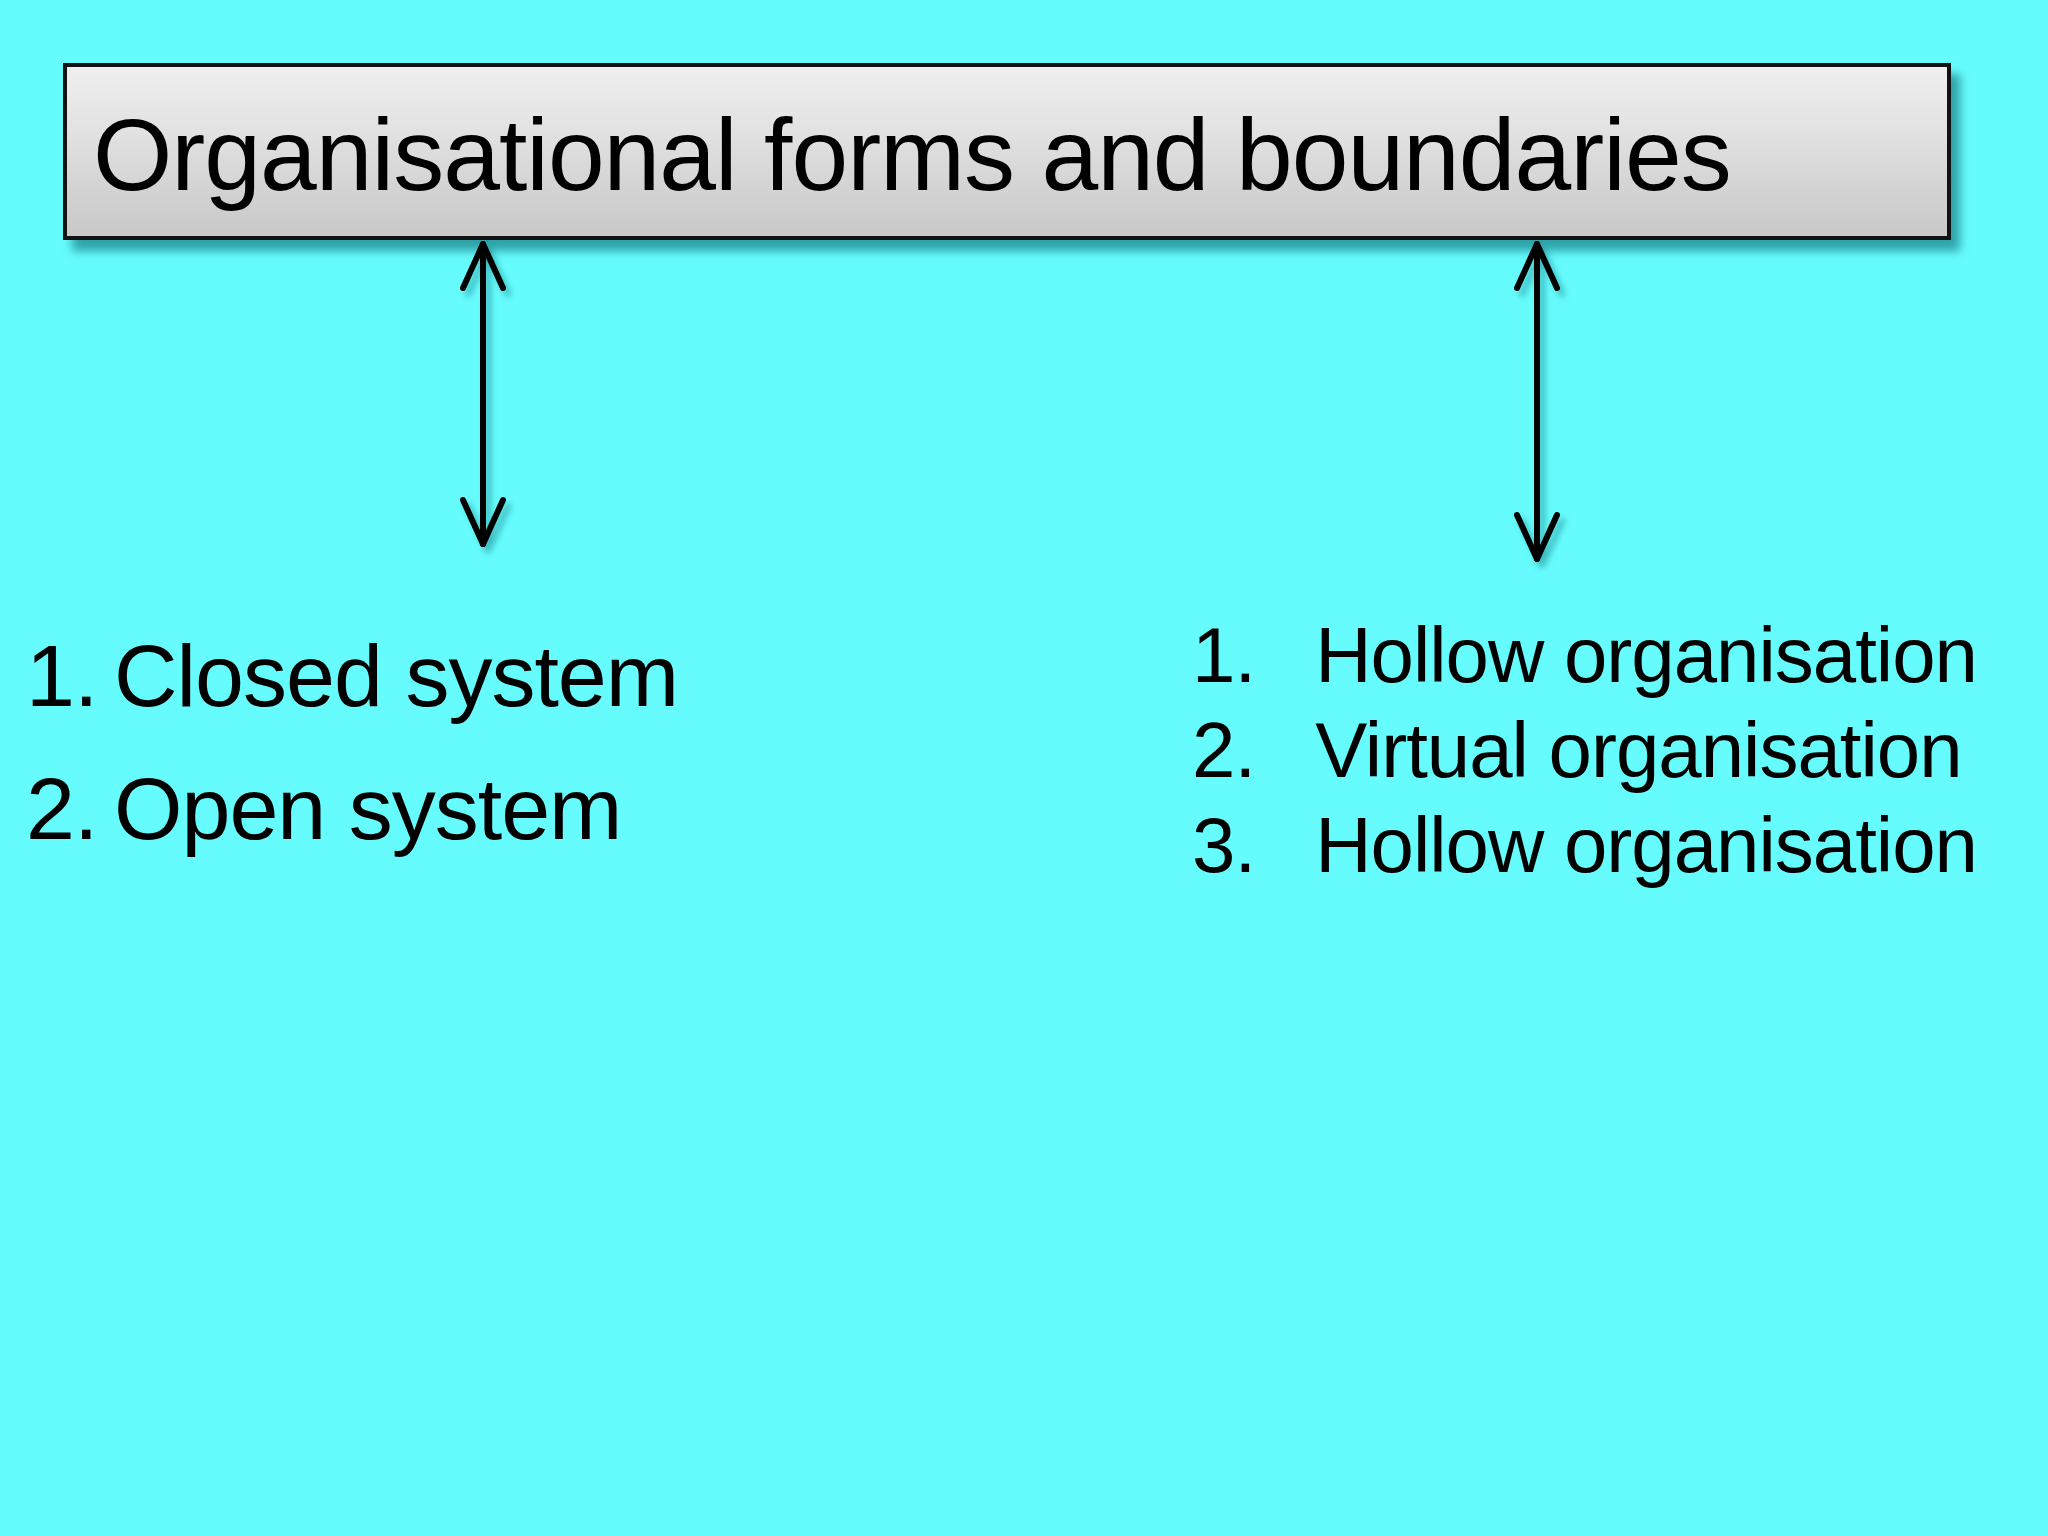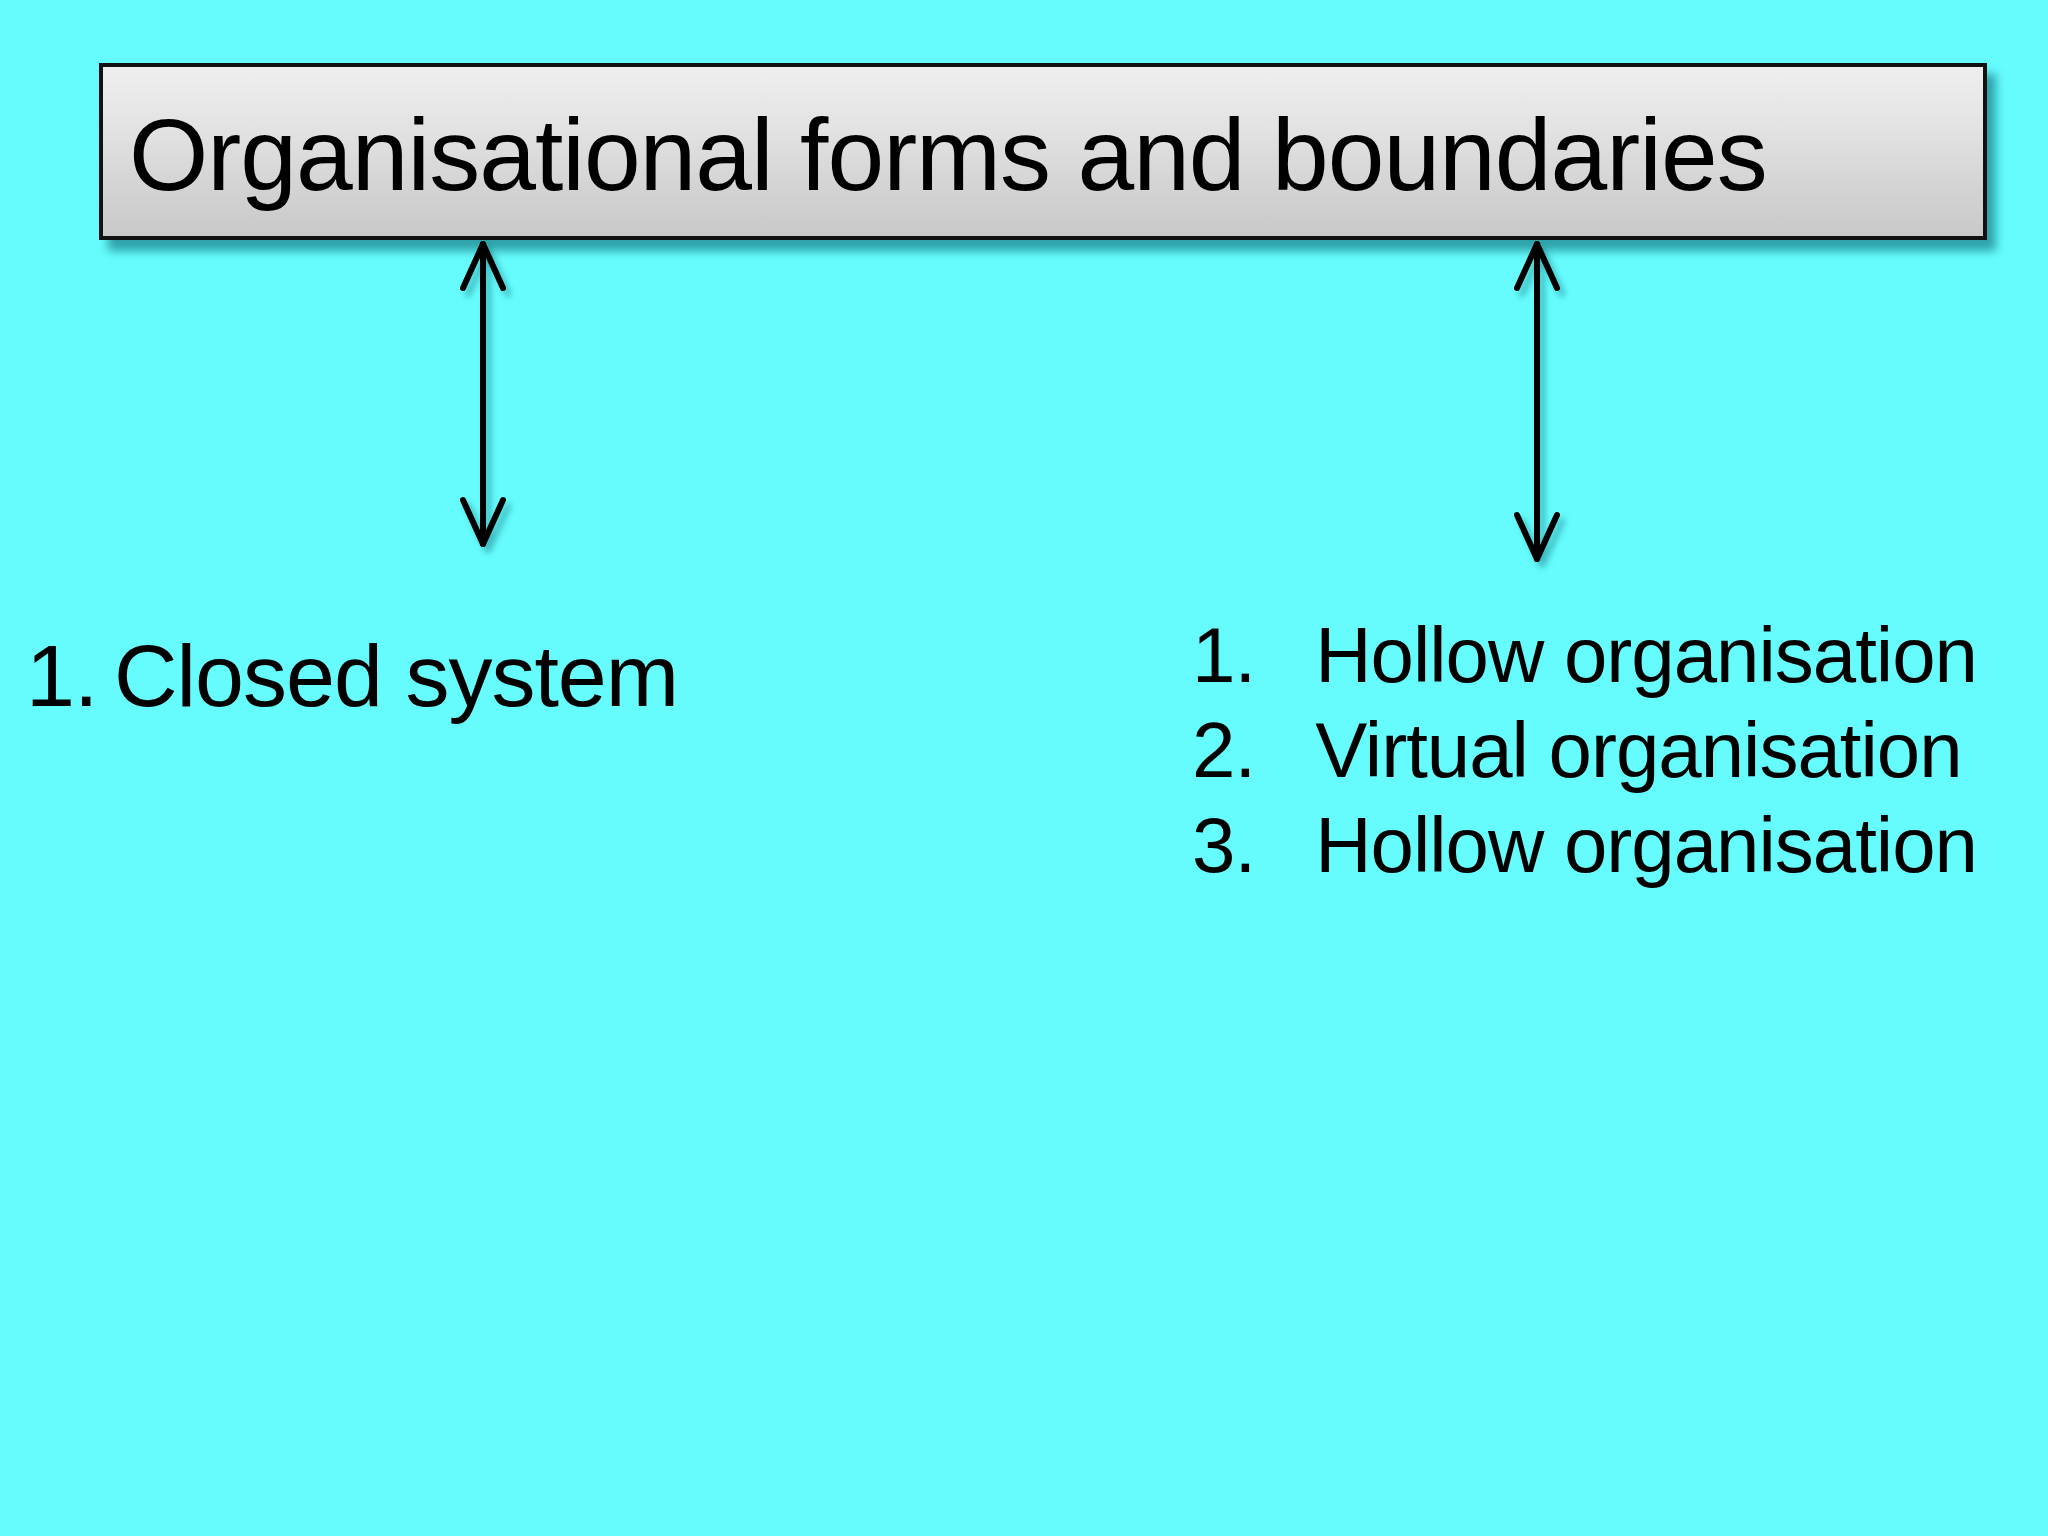--- a/index.html
+++ b/index.html
@@ -21,21 +21,20 @@
     left: 63px;
     top: 63px;
     width: 1888px;
     height: 177px;
     box-sizing: border-box;
     border: 4px solid #121212;
     background: linear-gradient(180deg, #EFEFEF 0%, #E3E3E3 35%, #D2D2D2 75%, #C9C9C9 100%);
     box-shadow: 9px 11px 9px rgba(0, 90, 100, 0.55);
     display: flex;
     align-items: center;
-    margin-left: 36px;
   }
   .title-text {
     font-size: 102px;
     line-height: 1;
     padding-left: 26px;
     padding-top: 6px;
     white-space: nowrap;
     letter-spacing: -1px;
   }
   .arrow {
@@ -99,20 +98,23 @@
     <line x1="35" y1="6" x2="15" y2="50" stroke="#000" stroke-width="6" stroke-linecap="round"></line>
     <line x1="35" y1="6" x2="55" y2="50" stroke="#000" stroke-width="6" stroke-linecap="round"></line>
     <line x1="35" y1="321" x2="15" y2="277" stroke="#000" stroke-width="6" stroke-linecap="round"></line>
     <line x1="35" y1="321" x2="55" y2="277" stroke="#000" stroke-width="6" stroke-linecap="round"></line>
   </svg>
 
   <div class="list list-left">
     <div class="list-item">
       <span class="num">1.</span><span>Closed system</span>
     </div>
+    <div class="list-item">
+      <span class="num">2.</span><span>Open system</span>
+    </div>
   </div>
 
   <div class="list list-right">
     <div class="list-item">
       <span class="num">1.</span><span>Hollow organisation</span>
     </div>
     <div class="list-item">
       <span class="num">2.</span><span>Virtual organisation</span>
     </div>
     <div class="list-item">

